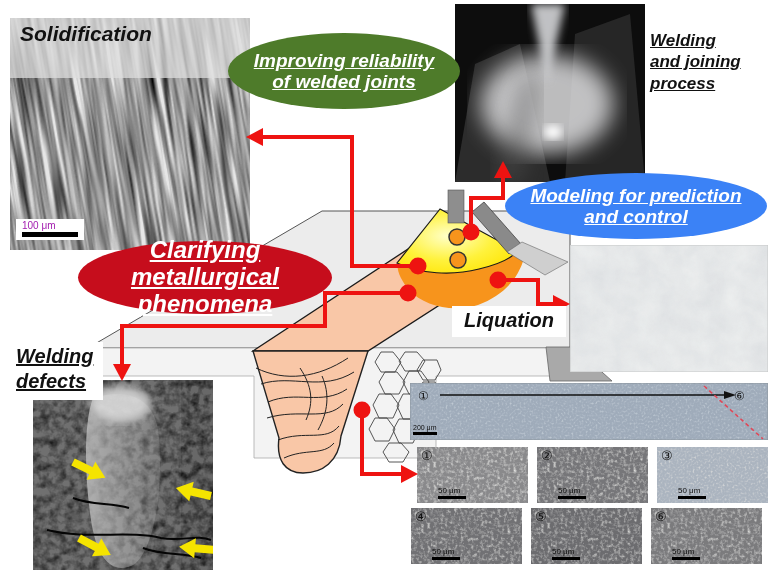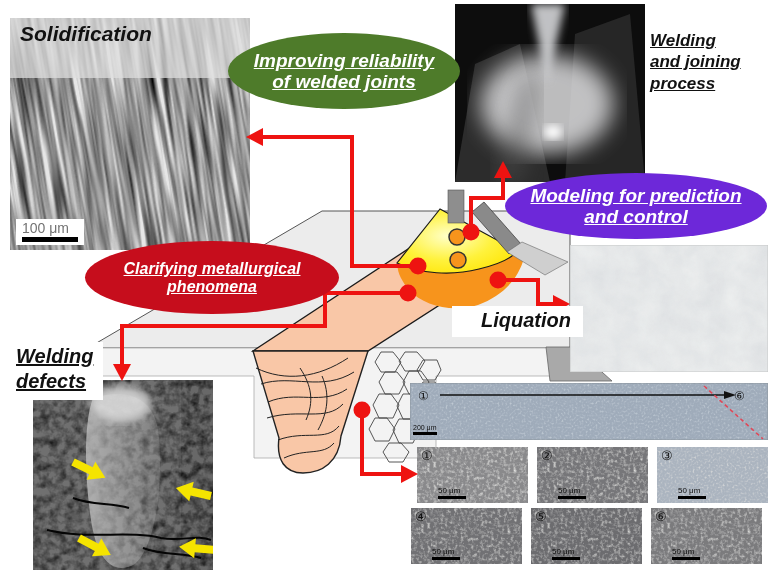--- a/index.html
+++ b/index.html
@@ -6,32 +6,32 @@
   #stage{position:relative;width:768px;height:576px;background:#ffffff;overflow:hidden;
          font-family:"Liberation Sans",sans-serif;}
   .preline{white-space:pre-line;text-decoration:underline;}
   
   .img{position:absolute;overflow:hidden;}
   .img svg{display:block;}
   
   .bubble{position:absolute;border-radius:50%;display:flex;align-items:center;justify-content:center;
           text-align:center;color:#fff;font-weight:bold;font-style:italic;line-height:1.12;z-index:40;}
   #bubble-green{left:228px;top:33px;width:232px;height:76px;background:#4e7b2a;font-size:19px;text-align:center;}
-  #bubble-red{left:85px;top:241px;width:254px;height:73px;background:#c60d1c;font-size:16px;}
-  #bubble-blue{left:505px;top:173px;width:262px;height:66px;background:#6d28d9;font-size:19px;}
+  #bubble-red{left:78px;top:241px;width:254px;height:73px;background:#c60d1c;font-size:24px;}
+  #bubble-blue{left:505px;top:173px;width:262px;height:66px;background:#3b82f6;font-size:19px;}
   
   .lbl{position:absolute;font-weight:bold;font-style:italic;color:#111;z-index:50;}
   #lbl-solidification{left:20px;top:22px;font-size:21px;}
   #lbl-weldproc{left:650px;top:30px;font-size:17px;line-height:1.25;width:115px;}
-  #lbl-liquation{left:452px;top:306px;font-size:20px;background:#fff;padding:3px 12px 5px 29px;}
+  #lbl-liquation{left:452px;top:306px;font-size:20px;background:#fff;padding:3px 12px 5px 12px;}
   #lbl-defects{left:6px;top:342px;font-size:20px;background:#fff;padding:2px 10px 6px 10px;line-height:1.25;}
   #lbl-micro{left:248px;top:487px;width:160px;font-size:20px;line-height:1.15;text-align:right;}
   
   .scalebox{position:absolute;background:#fff;z-index:30;padding:1px 6px 3px 6px;}
-  .scalebox .txt{font-size:14px;color:#737373;display:block;}
+  .scalebox .txt{font-size:10px;color:#a21caf;display:block;}
   .scalebox .bar{height:5px;background:#000;width:56px;margin-top:1px;}
   .pscale{position:absolute;left:21px;bottom:4px;z-index:5;color:#111;}
   .pscale .txt{font-size:8px;display:block;line-height:1;}
   .pscale .bar{height:3px;background:#000;width:28px;margin-top:1px;}
   
   .panel{position:absolute;width:111px;height:56px;overflow:hidden;}
   .pnum{position:absolute;left:4px;top:1px;font-size:13px;color:#111;z-index:5;}
   
   #strip-num-start,#strip-num-end{position:absolute;top:6px;font-size:12px;color:#111;z-index:5;}
   #strip-scale{position:absolute;left:3px;bottom:5px;z-index:5;color:#111;}

